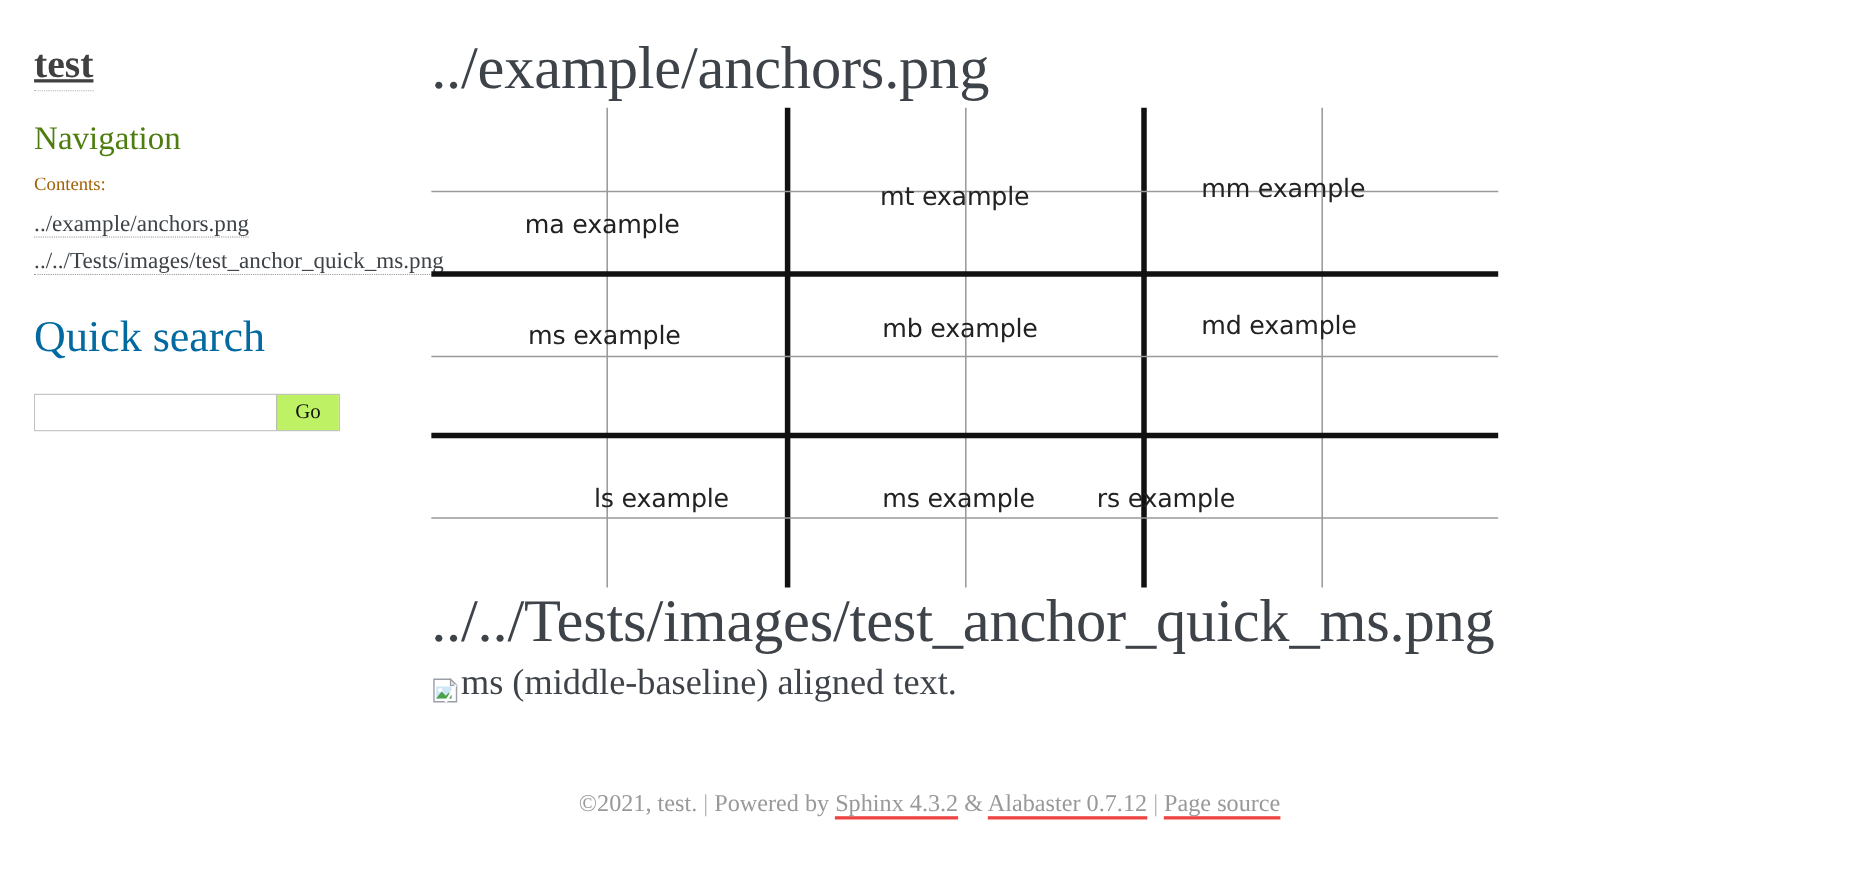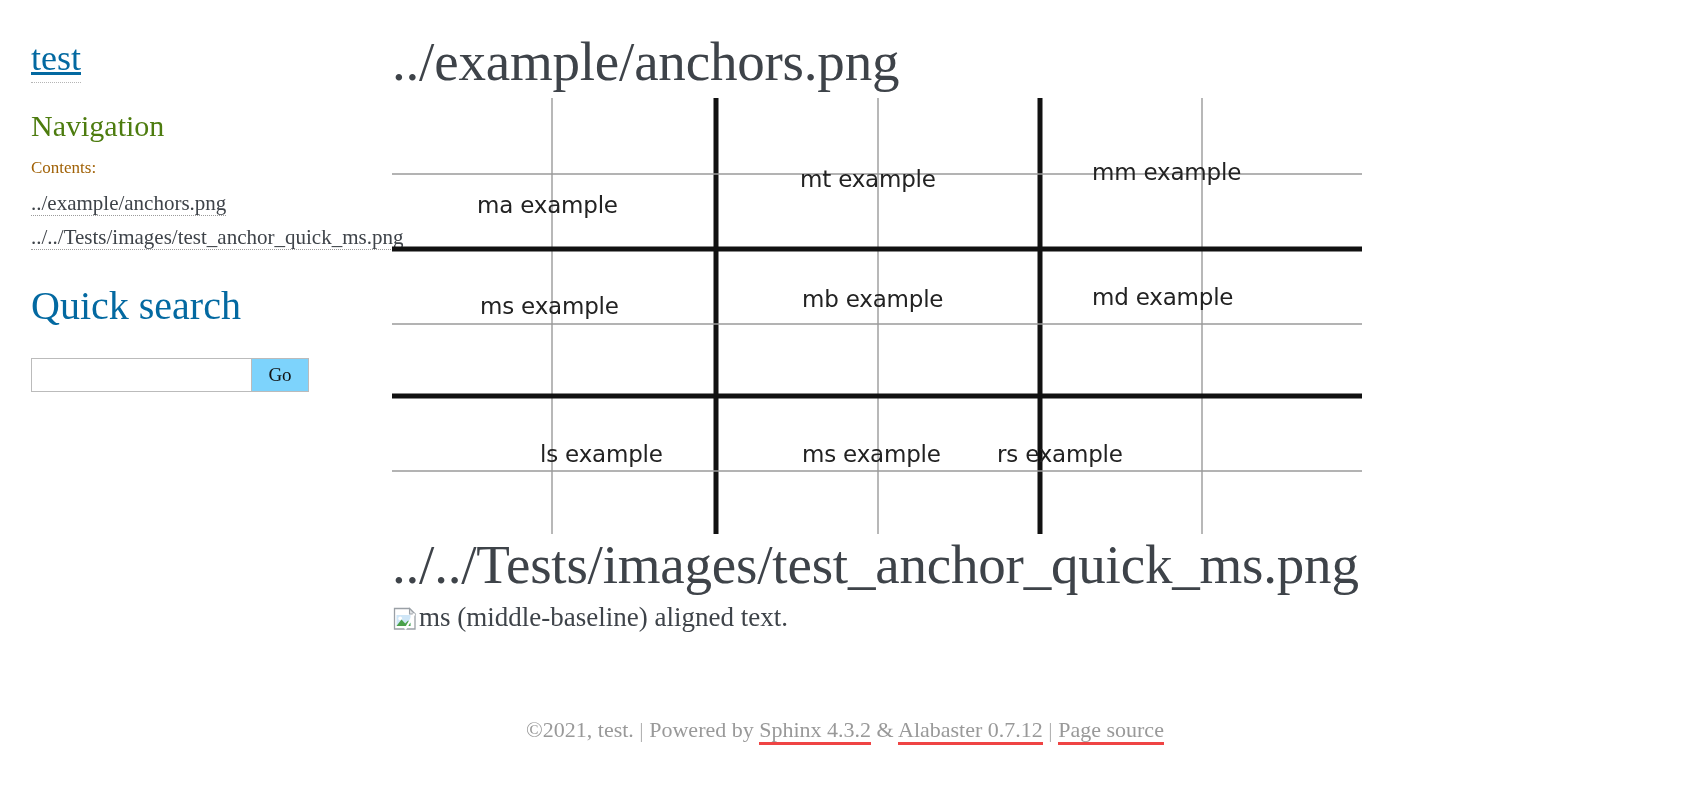--- a/index.html
+++ b/index.html
@@ -21,23 +21,23 @@
 
   
   .sidebar {
     position: absolute;
     left: 0; top: 0;
     width: 345px;
     padding: 40px 0 0 31px;
   }
   .logo {
     font-size: 36px;
-    font-weight: normal;
+    font-weight: bold;
     line-height: 1.0;
-    color: #0369a1;
+    color: #404040;
     margin: 0 0 4px 0;
     display: inline-block;
     border-bottom: 1px dotted #b5b5b5;
     padding-bottom: 6px;
   }
   .logo-wrap { display: block; }
 
   .side-h { 
     font-size: 30px;
     font-weight: normal;
@@ -83,21 +83,21 @@
     font-size: 16px;
     padding: 0 6px;
     color: #3E4349;
     min-width: 0;
   }
   .search-go {
     flex: 0 0 auto;
     width: 57px;
     border: none;
     border-left: 1px solid #bbbbbb;
-    background: #7dd3fc;
+    background: #bef264;
     font-family: "Liberation Serif", serif;
     font-size: 19px;
     color: #111;
     cursor: pointer;
     line-height: 32px;
     text-align: center;
     padding: 0;
   }
 
   
@@ -128,21 +128,21 @@
     position: absolute;
     font-family: "DejaVu Sans", "Liberation Sans", sans-serif;
     font-size: 23px;
     color: #222222;
     white-space: nowrap;
     letter-spacing: -0.2px;
   }
 
   
   .img-line {
-    font-size: 27px;
+    font-size: 33px;
     color: #3E4349;
     margin: 6px 0 0 0;
     line-height: 1.3;
     display: flex;
     align-items: center;
     text-align: center;
   }
   .broken-img {
     display: inline-block;
     width: 26px; height: 26px;

